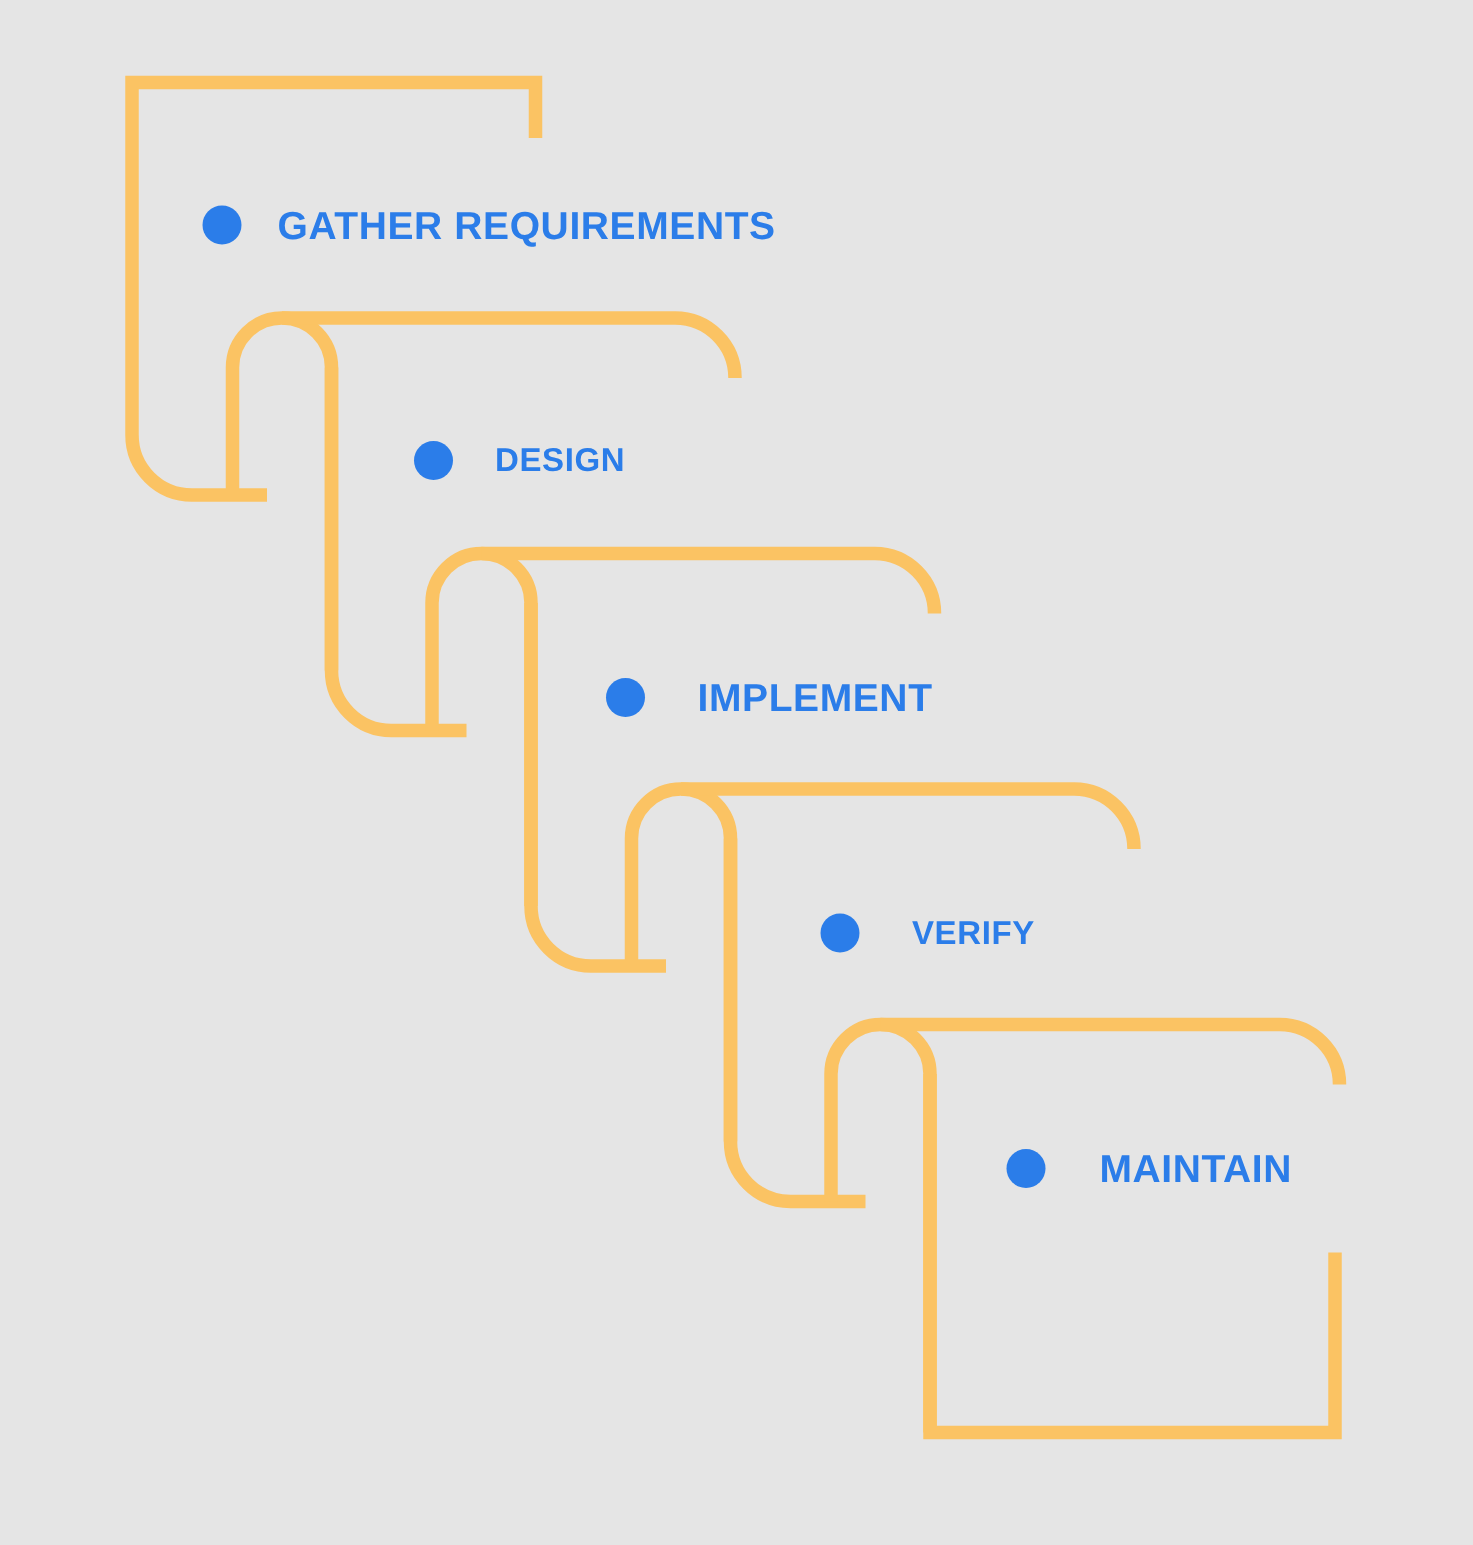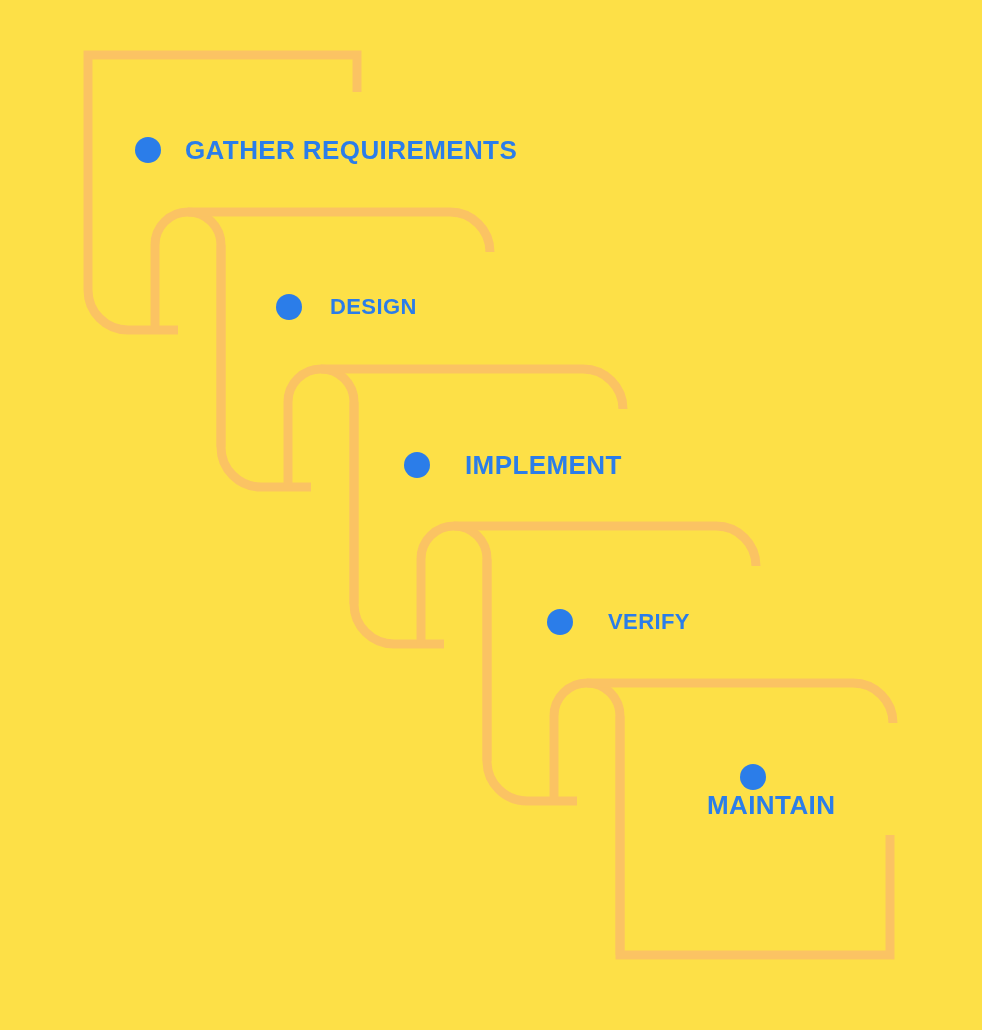--- a/index.html
+++ b/index.html
@@ -8,21 +8,21 @@
     padding: 0;
     background: #ffffff;
   }
   body {
     font-family: "Liberation Sans", sans-serif;
   }
   #canvas {
     position: relative;
     width: 982px;
     height: 1030px;
-    background: #fde047;
+    background: #e5e5e5;
     overflow: hidden;
   }
   #flow-svg {
     position: absolute;
     left: 0;
     top: 0;
     width: 982px;
     height: 1030px;
   }
   .stage-label {
@@ -82,18 +82,18 @@
   <div class="stage-label" style="left: 404px; top: 450px;">
     <span class="stage-dot" style="width: 26px; height: 26px; background: rgb(43, 125, 233);"></span>
     <span class="stage-text" style="color: rgb(43, 125, 233); font-size: 26px; margin-left: 35px;">IMPLEMENT</span>
   </div>
 
   <div class="stage-label" style="left: 547px; top: 607px;">
     <span class="stage-dot" style="width: 26px; height: 26px; background: rgb(43, 125, 233);"></span>
     <span class="stage-text" style="color: rgb(43, 125, 233); font-size: 22px; margin-left: 35px;">VERIFY</span>
   </div>
 
-  <div class="stage-label" style="left: 671px; top: 764px; flex-direction: column;">
+  <div class="stage-label" style="left: 671px; top: 764px;">
     <span class="stage-dot" style="width: 26px; height: 26px; background: rgb(43, 125, 233);"></span>
     <span class="stage-text" style="color: rgb(43, 125, 233); font-size: 26px; margin-left: 36px;">MAINTAIN</span>
   </div>
 
 </div>
 
 </body></html>

